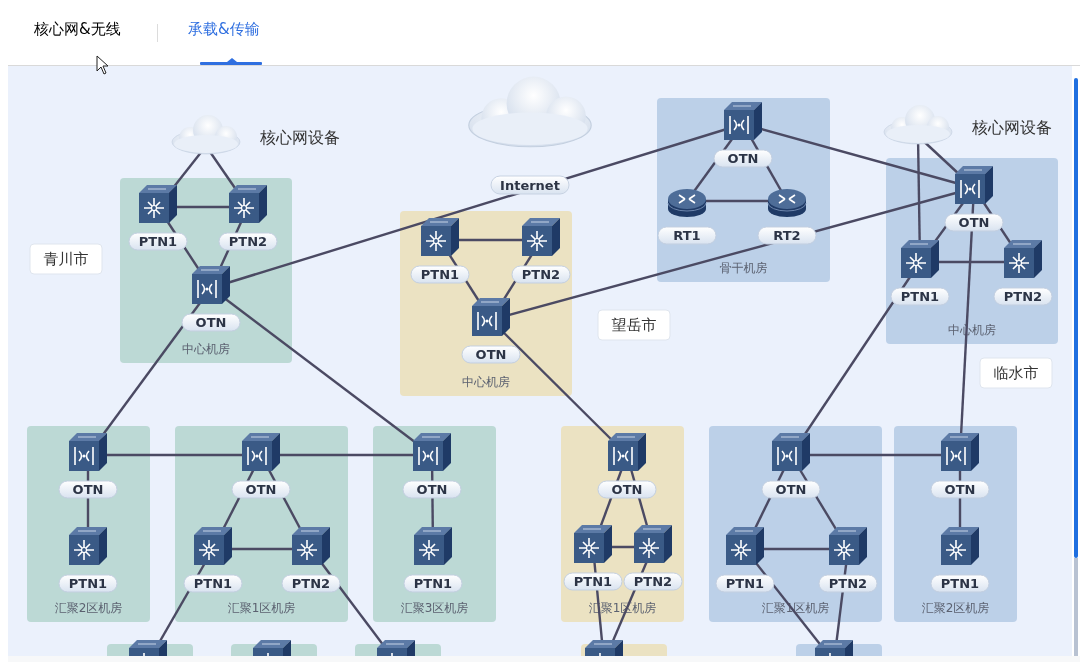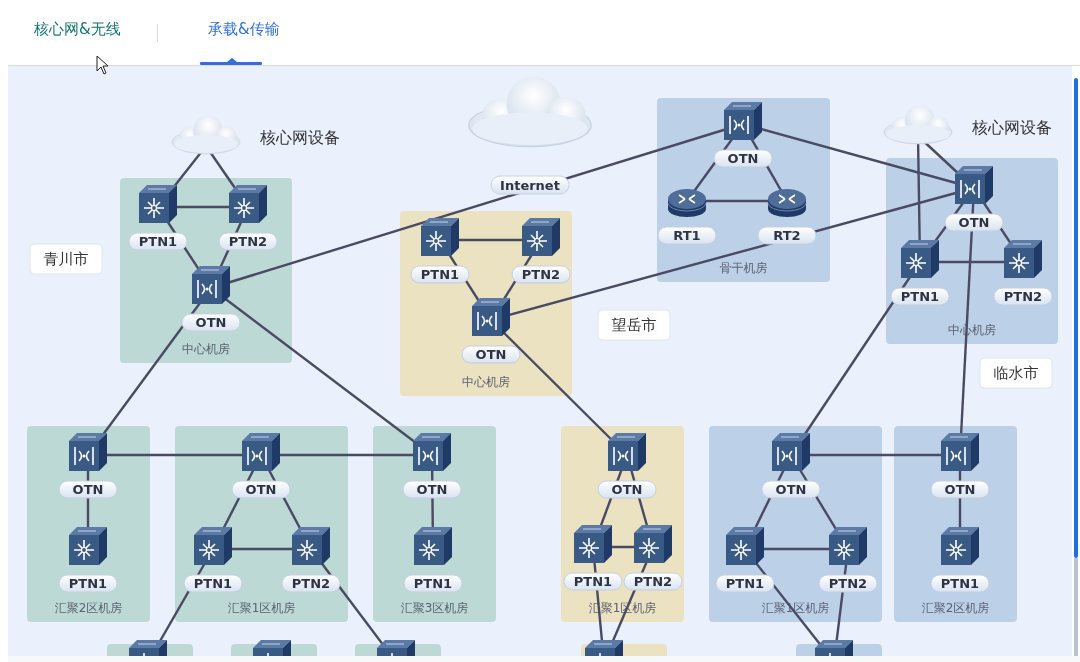--- a/index.html
+++ b/index.html
@@ -1,38 +1,38 @@
 <!DOCTYPE html>
 <html><head>
 <meta charset="utf-8">
 <style>
   html, body { margin:0; padding:0; }
   body { width:1080px; height:662px; overflow:hidden; background:#ffffff; position:relative; font-family:"Liberation Sans","DejaVu Sans",sans-serif; }
   .tabs { position:absolute; left:0; top:0; width:1080px; height:66px; background:#fff; }
-  .tab { position:absolute; top:20px; font-size:15px; color:#0f766e; cursor:pointer; font-family:"DejaVu Sans",sans-serif; }
+  .tab { position:absolute; top:20px; font-size:15px; color:#000000; cursor:pointer; font-family:"DejaVu Sans",sans-serif; }
   .tab.active { color:#2f6fe0; }
   .tab-sep { position:absolute; left:157px; top:24px; width:1px; height:18px; background:#dcdcdc; }
   .tab-underline { position:absolute; left:200px; top:62px; width:62px; height:3px; background:#2f6fe0; border-radius:1px; }
   .tab-caret { position:absolute; left:227px; top:58px; width:0; height:0; border-left:5px solid transparent; border-right:5px solid transparent; border-bottom:4px solid #2f6fe0; }
   .tabs-divider { position:absolute; left:8px; top:65px; width:1072px; height:1px; background:#d9d9d9; }
   .canvas { position:absolute; left:8px; top:66px; width:1064px; height:590px; background:#ebf1fc; overflow:hidden; }
   .scrollbar { position:absolute; left:1074px; top:78px; width:4px; height:480px; background:#1f6fe0; border-radius:2px; }
   .scrollbar-track { position:absolute; left:1074px; top:558px; width:4px; height:100px; background:#b8c2d2; }
   .footer-bar { position:absolute; left:8px; top:656px; width:1072px; height:6px; background:#f7f8f9; }
   svg { position:absolute; left:0; top:0; }
   .room-label, .node-label, .city-label, .cloud-label { font-family:"DejaVu Sans",sans-serif; }
   .cursor { position:absolute; left:96px; top:55px; }
 </style>
 </head>
 <body>
 
 <div class="tabs">
   <div class="tab" style="left:34px;">核心网&amp;无线</div>
   <div class="tab-sep"></div>
-  <div class="tab active" style="left:208px;">承载&amp;传输</div>
+  <div class="tab active" style="left:188px;">承载&amp;传输</div>
   <div class="tab-underline"></div>
   <div class="tab-caret"></div>
   <div class="tabs-divider"></div>
 </div>
 
 <div class="canvas">
   <svg id="topo" width="1064" height="590">
       <defs>
         <linearGradient id="pillGrad" x1="0" y1="0" x2="0" y2="1">
           <stop offset="0" stop-color="#ffffff"></stop>

